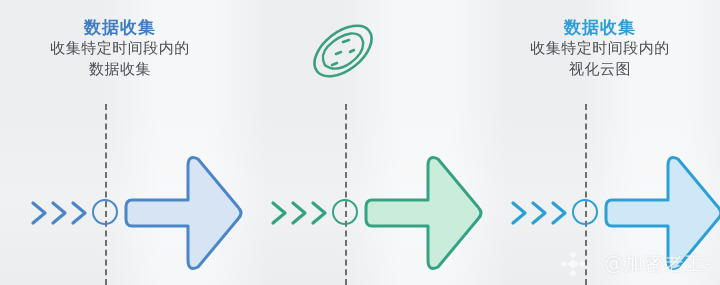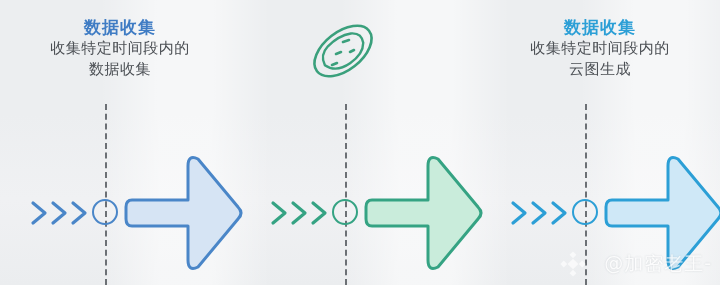--- a/index.html
+++ b/index.html
@@ -227,21 +227,21 @@
                Q2 76 2 69
                L2 57
                Q2 50 8 50 Z" fill="#c9ecdb" stroke="#35a383" stroke-width="3" stroke-linejoin="round"></path>
     </svg>
   </div>
 
   <div class="stage-col col-3">
     <div class="title title-cyan">数据收集</div>
     <div class="subtitle">
       <div>收集特定时间段内的</div>
-      <div>云图生成</div>
+      <div>视化云图</div>
     </div>
   </div>
   <div class="dashed-line" style="left:585px;"></div>
 
   <div class="chevrons" style="left:509px;">
     <svg width="68" height="34" viewBox="0 0 68 34" aria-hidden="true">
       <g fill="none" stroke="#2c9fd6" stroke-width="3.2" stroke-linecap="round" stroke-linejoin="round">
         <polyline points="4,7 16,17 4,27"></polyline>
         <polyline points="24,7 36,17 24,27"></polyline>
         <polyline points="44,7 56,17 44,27"></polyline>

